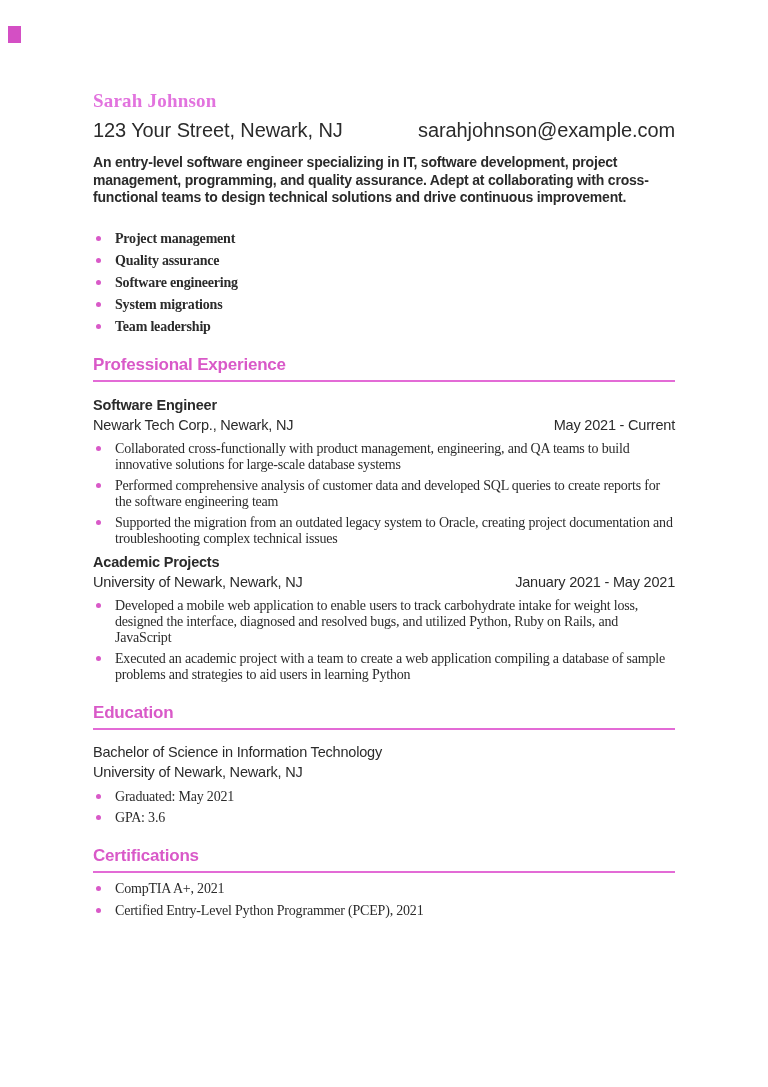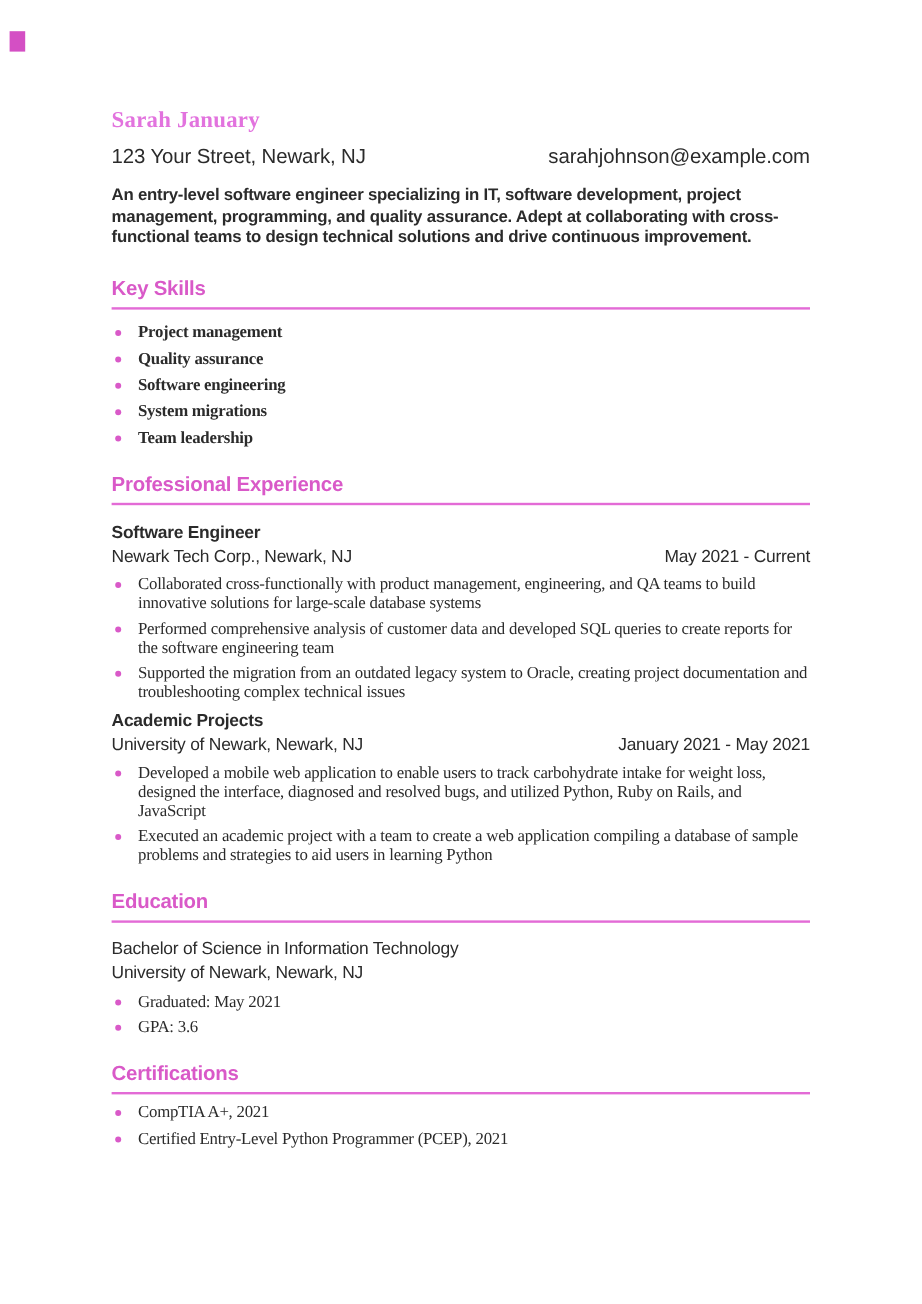--- a/index.html
+++ b/index.html
@@ -35,21 +35,21 @@
     font-size: 19px;
     line-height: 22px;
     letter-spacing: 0.2px;
     color: var(--name-color, #e273de);
   }
   .contact-row {
     display: flex;
     justify-content: space-between;
     margin-top: 9px;
     line-height: 19px;
-    font-size: 17px;
+    font-size: 20px;
     letter-spacing: -0.1px;
   }
   .phone-row {
     margin-top: 7px;
     line-height: 19px;
     font-size: 14.5px;
     letter-spacing: -0.1px;
   }
   .summary {
     margin-top: 14px;
@@ -104,31 +104,30 @@
   .cert-list { margin-top: 8px; }
   .cert-list li { margin-bottom: 6px; }
 </style>
 </head>
 <body>
 
 <div class="page">
 
   <div class="stray-mark"></div>
 
-  <div class="name">Sarah January</div>
+  <div class="name">Sarah Johnson</div>
 
   <div class="contact-row">
     <span>123 Your Street, Newark, NJ</span>
     <span>sarahjohnson@example.com</span>
   </div>
 
   <div class="summary">An entry-level software engineer specializing in IT, software development, project management, programming, and quality assurance. Adept at collaborating with cross-functional teams to design technical solutions and drive continuous improvement.</div>
 
   <div class="section first">
-    <div class="section-title">Key Skills</div>
     <ul class="skills-list">
       <li><span class="dot"></span><span>Project management</span></li>
       <li><span class="dot"></span><span>Quality assurance</span></li>
       <li><span class="dot"></span><span>Software engineering</span></li>
       <li><span class="dot"></span><span>System migrations</span></li>
       <li><span class="dot"></span><span>Team leadership</span></li>
     </ul>
   </div>
 
   <div class="section">

